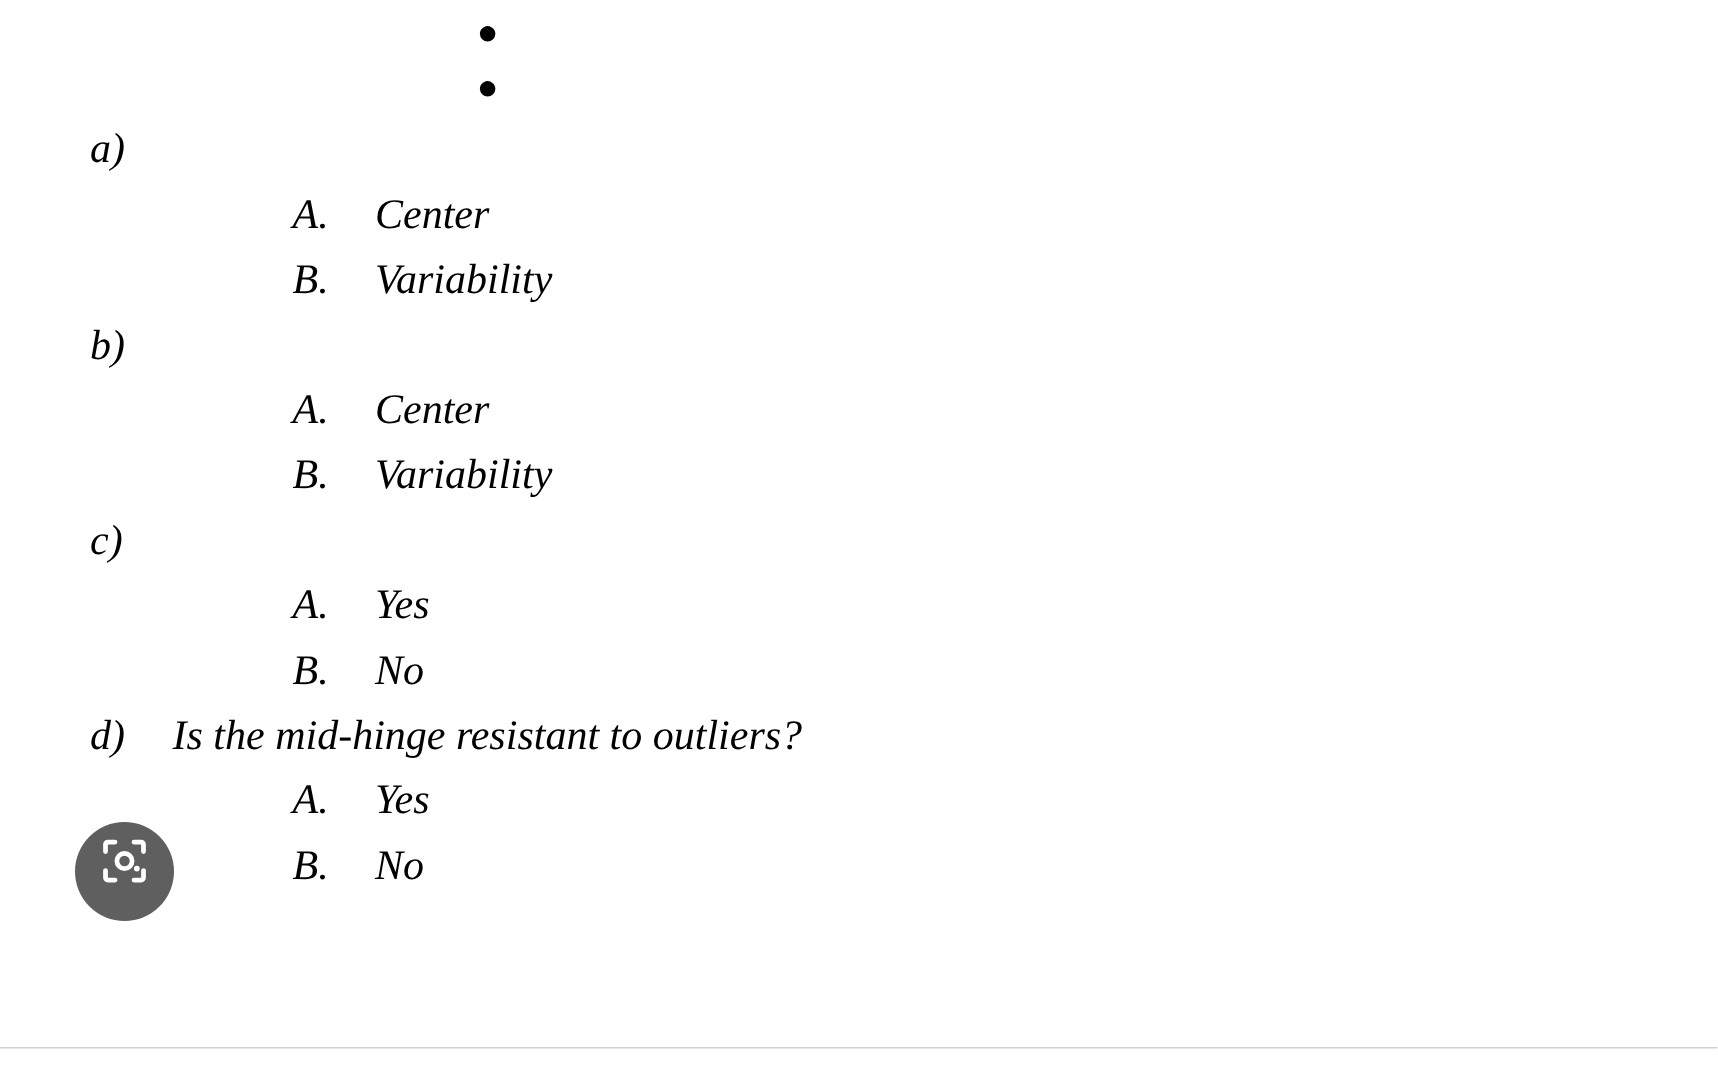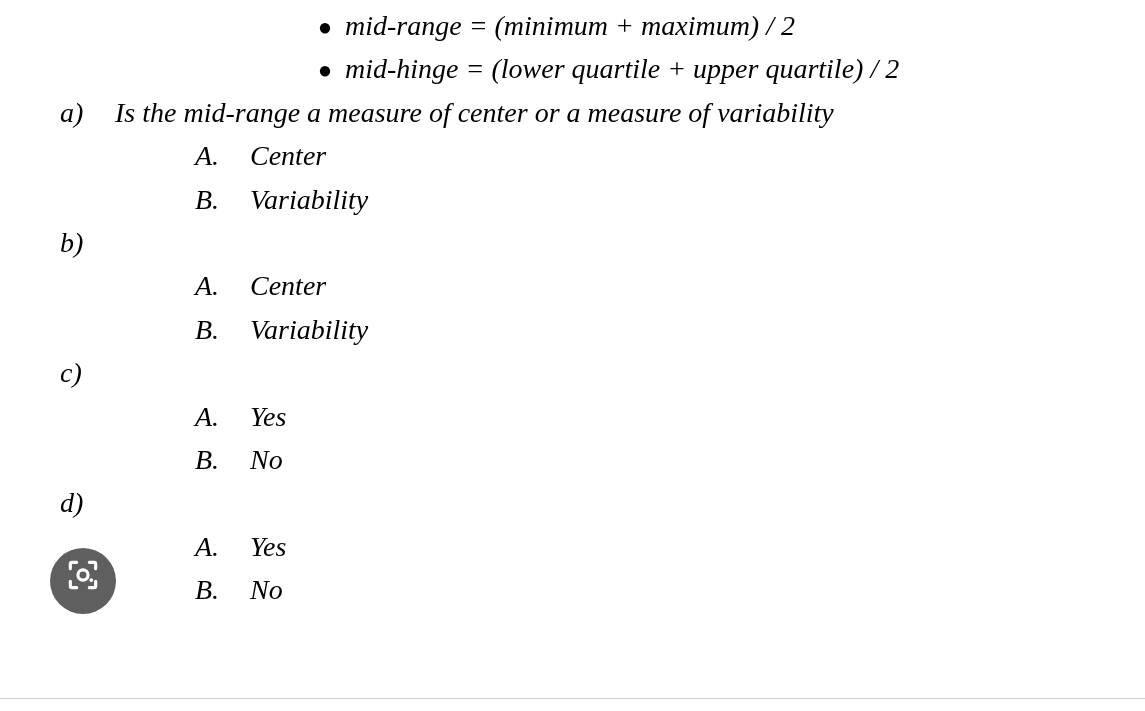--- a/index.html
+++ b/index.html
@@ -82,30 +82,27 @@
       background: #d0d0d0;
     }
   </style>
 </head>
 <body>
 
 <div class="content">
 
   <div class="bullet-line bl1">
     <span class="bullet-dot">●</span>
-    <span>mid-range = (minimum + maximum) / 2</span>
   </div>
   <div class="bullet-line bl2">
     <span class="bullet-dot">●</span>
-    <span>mid-hinge = (lower quartile + upper quartile) / 2</span>
   </div>
 
   <div class="question-line">
     <span class="q-letter">a)</span>
-    <span>Is the mid-range a measure of center or a measure of variability</span>
   </div>
   <div class="option-line">
     <span class="opt-letter">A.</span>
     <span>Center</span>
   </div>
   <div class="option-line">
     <span class="opt-letter">B.</span>
     <span>Variability</span>
   </div>
 
@@ -128,20 +125,21 @@
     <span class="opt-letter">A.</span>
     <span>Yes</span>
   </div>
   <div class="option-line">
     <span class="opt-letter">B.</span>
     <span>No</span>
   </div>
 
   <div class="question-line" style="position:relative;">
     <span class="q-letter">d)</span>
+    <span>Is the mid-hinge resistant to outliers?</span>
   </div>
   <div class="option-line">
     <span class="opt-letter">A.</span>
     <span>Yes</span>
   </div>
   <div class="option-line">
     <span class="opt-letter">B.</span>
     <span>No</span>
   </div>
 

